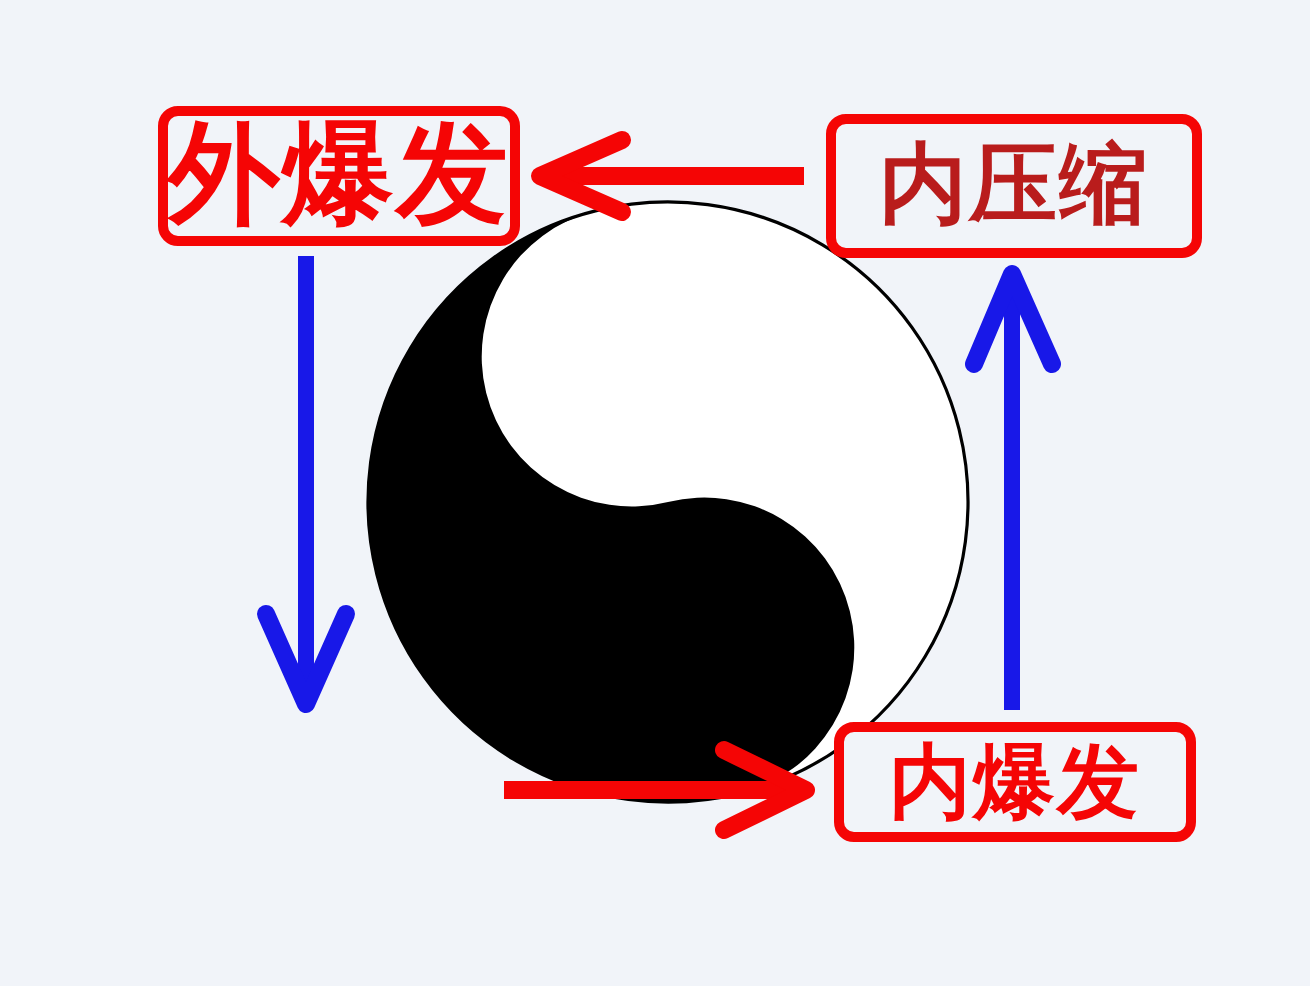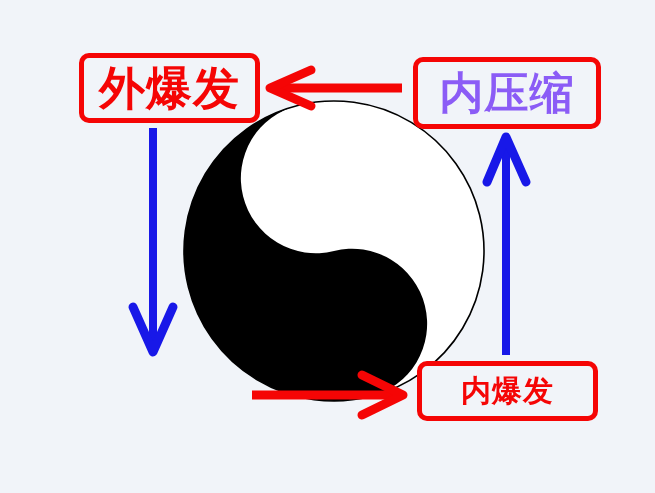--- a/index.html
+++ b/index.html
@@ -52,23 +52,23 @@
   }
   #box-inner-compression {
     left: 413px; top: 57px;  width: 188px; height: 72px;
   }
   #box-outer-compression {
     left: 75px;  top: 357px; width: 181px; height: 72px;
   }
   #box-inner-explosion {
     left: 417px; top: 361px; width: 181px; height: 60px;
   }
-  .txt-red  { color: #f50505; font-size: 46px; }
-  .txt-blue { color: #8b5cf6; font-size: 46px; text-align: right; }
-  #box-inner-explosion .label-text { font-size: 30px; font-family: Liberation Serif, serif; }
+  .txt-red  { color: #f50505; font-size: 56px; }
+  .txt-blue { color: #b91c1c; font-size: 46px; text-align: right; }
+  #box-inner-explosion .label-text { font-size: 41px; font-family: Liberation Serif, serif; }
   #box-inner-compression .label-text { font-size: 44px; }
 </style>
 </head>
 <body>
 
 <div id="stage">
 
   <svg class="layer" viewBox="0 0 655 493" width="655" height="493" xmlns="http://www.w3.org/2000/svg">
     <g transform="rotate(-14 334 251)">
 

